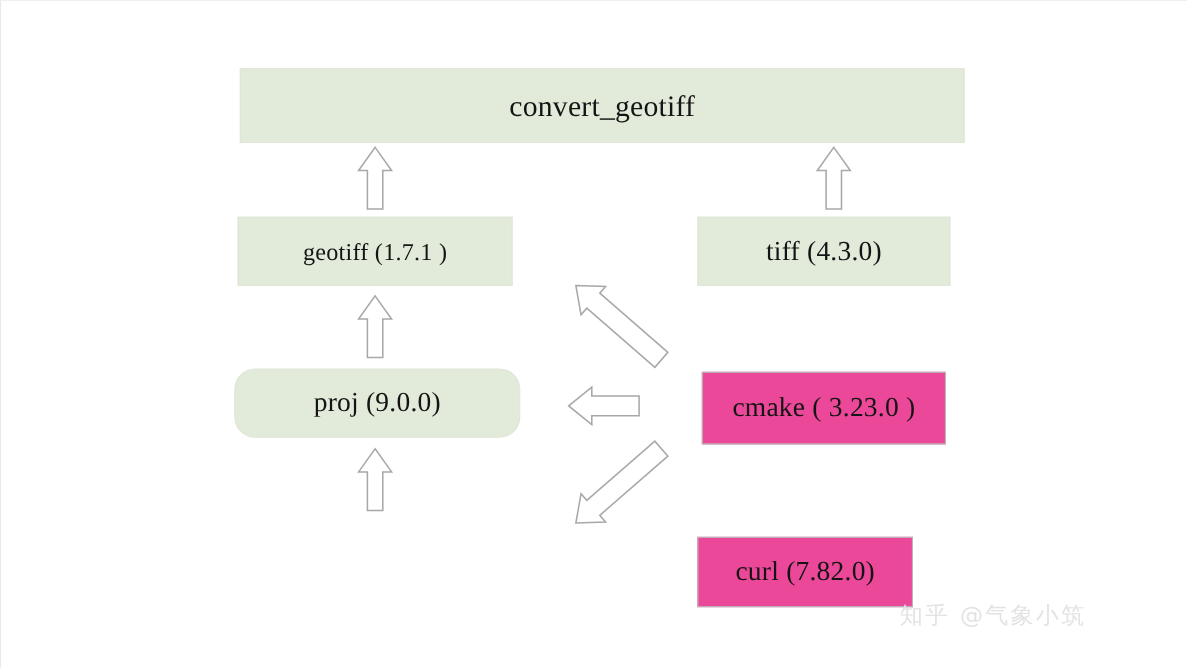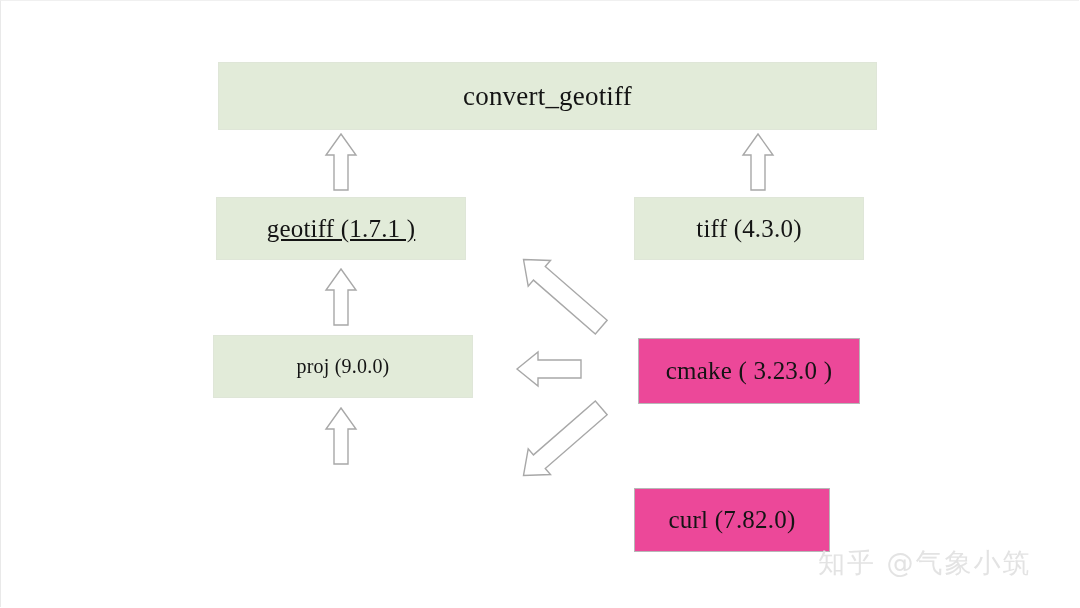--- a/index.html
+++ b/index.html
@@ -42,23 +42,23 @@
     background: #e2ebd9;
     border: 1px solid #dfe6d8;
   }
   .node.white {
     background: #ec4899;
     border: 1px solid #b7b7b7;
   }
 
   
   #node-convert  { left: 218px; top: 62px;  width: 659px; height: 68px;  font-size: 27px; }
-  #node-geotiff  { left: 216px; top: 197px; width: 250px; height: 63px;  font-size: 25px; text-decoration: underline; }
+  #node-geotiff  { left: 216px; top: 197px; width: 250px; height: 63px;  font-size: 22px; }
   #node-tiff     { left: 634px; top: 197px; width: 230px; height: 63px;  font-size: 25px; }
-  #node-proj     { left: 213px; top: 335px; width: 260px; height: 63px;  font-size: 20px; }
+  #node-proj     { left: 213px; top: 335px; width: 260px; height: 63px;  font-size: 25px; border-radius: 19px; }
   #node-cmake    { left: 638px; top: 338px; width: 222px; height: 66px;  font-size: 25px; }
   #node-sqlite   { left: 216px; top: 475px; width: 260px; height: 65px;  font-size: 25px; }
   #node-curl     { left: 634px; top: 488px; width: 196px; height: 64px;  font-size: 25px; }
 
   .arrow {
     position: absolute;
   }
   .arrow svg { display: block; overflow: visible; }
 
   #arrow-geotiff-convert { left: 325px; top: 133px; }
@@ -67,21 +67,21 @@
   #arrow-sqlite-proj     { left: 325px; top: 407px; }
   #arrow-cmake-proj      { left: 516px; top: 349px; }
   #arrow-tiff-diag       { left: 508px; top: 258px; }
   #arrow-curl-diag       { left: 508px; top: 407px; }
 
   #watermark {
     position: absolute;
     left: 818px;
     top: 545px;
     font-family: "DejaVu Sans", "Liberation Sans", sans-serif;
-    font-size: 27px;
+    font-size: 21px;
     color: #e3e3e3;
     letter-spacing: 2px;
     white-space: pre;
     user-select: none;
   }
 </style>
 </head>
 <body>
 
 <div id="canvas">

